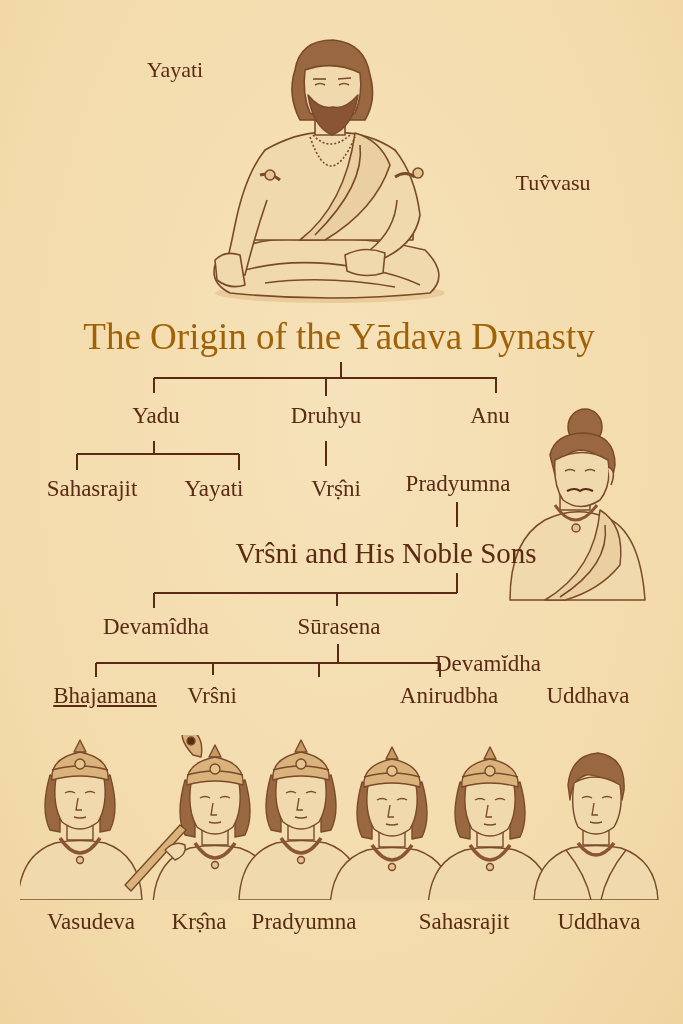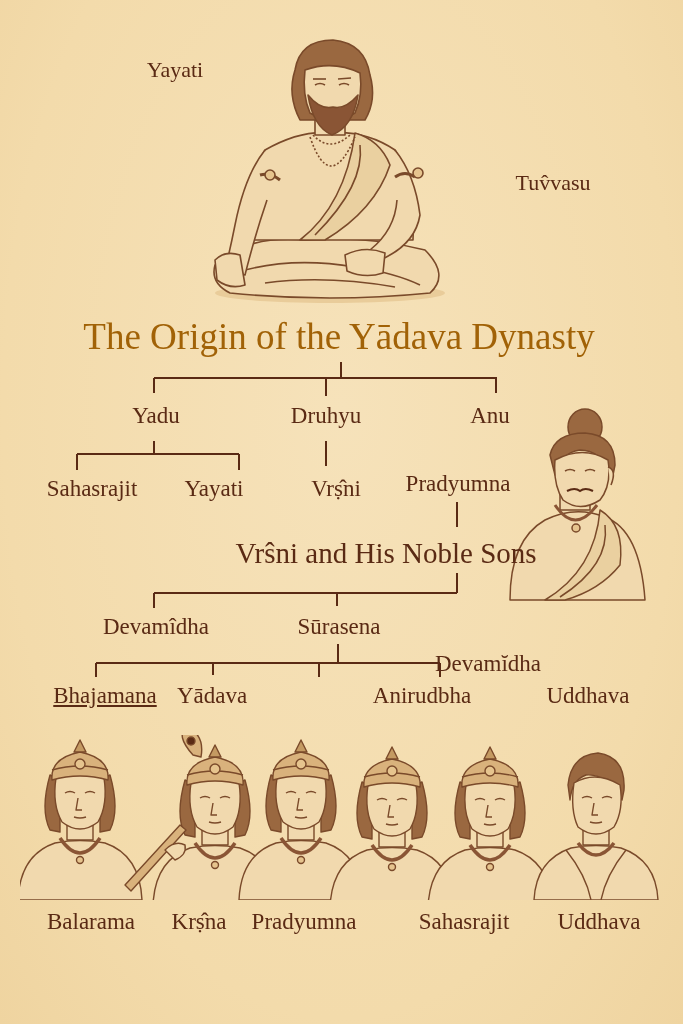--- a/index.html
+++ b/index.html
@@ -149,22 +149,22 @@
   </g>
 </svg>
 
 <div class="subtitle" style="left:358px; top:539px;margin-left:28px;">Vrŝni and His Noble Sons</div>
 
 <div class="lbl" style="left:156px; top:615px;">Devamîdha</div>
 <div class="lbl" style="left:339px; top:615px;">Sūrasena</div>
 <div class="lbl" style="left:488px; top:615px;margin-top:37px;">Devamĭdha</div>
 
 <div class="lbl" style="left:105px; top:684px;text-decoration:underline;">Bhajamana</div>
-<div class="lbl" style="left:212px; top:684px;">Yādava</div>
-<div class="lbl" style="left:422px; top:684px;">Anirudbha</div>
+<div class="lbl" style="left:212px; top:684px;">Vrŝni</div>
+<div class="lbl" style="left:449px; top:684px;">Anirudbha</div>
 <div class="lbl" style="left:588px; top:684px;">Uddhava</div>
 
 <svg class="figure" style="left:20px; top:735px;" width="645" height="165" viewBox="0 0 645 165">
   <defs>
     <g id="crownhead">
 
       <path d="M-62 160 Q-60 115 -25 103 Q0 98 25 103 Q60 115 62 160 Z" fill="#f1d9ae"></path>
 
       <path d="M-20 98 Q0 128 20 98" fill="none" stroke-width="3.5" stroke="#8a5535"></path>
       <circle cx="0" cy="120" r="3.5" fill="#e6c48e"></circle>
@@ -224,17 +224,17 @@
       <path d="M-28 30 Q-25 0 2 -2 Q30 2 28 35 L26 45 Q10 18 -10 20 Q-24 25 -26 45 Z" fill="#9a6840"></path>
       <path d="M-22 28 Q0 15 24 30 Q28 55 18 72 Q0 86 -18 72 Q-26 55 -22 28 Z" fill="#f1d9ae"></path>
       <path d="M-14 43 Q-9 40 -4 43" fill="none"></path>
       <path d="M6 43 Q11 40 16 43" fill="none"></path>
       <path d="M-2 48 L-4 60 L2 60" fill="none"></path>
       <path d="M-6 67 Q0 69 6 67" fill="none"></path>
     </g>
   </g>
 </svg>
 
-<div class="lbl" style="left:91px; top:910px;">Balarama</div>
+<div class="lbl" style="left:91px; top:910px;">Vasudeva</div>
 <div class="lbl" style="left:199px; top:910px;">Krṣ̂na</div>
 <div class="lbl" style="left:304px; top:910px;">Pradyumna</div>
 <div class="lbl" style="left:464px; top:910px;">Sahasrajit</div>
 <div class="lbl" style="left:599px; top:910px;">Uddhava</div>
 
 </body></html>

